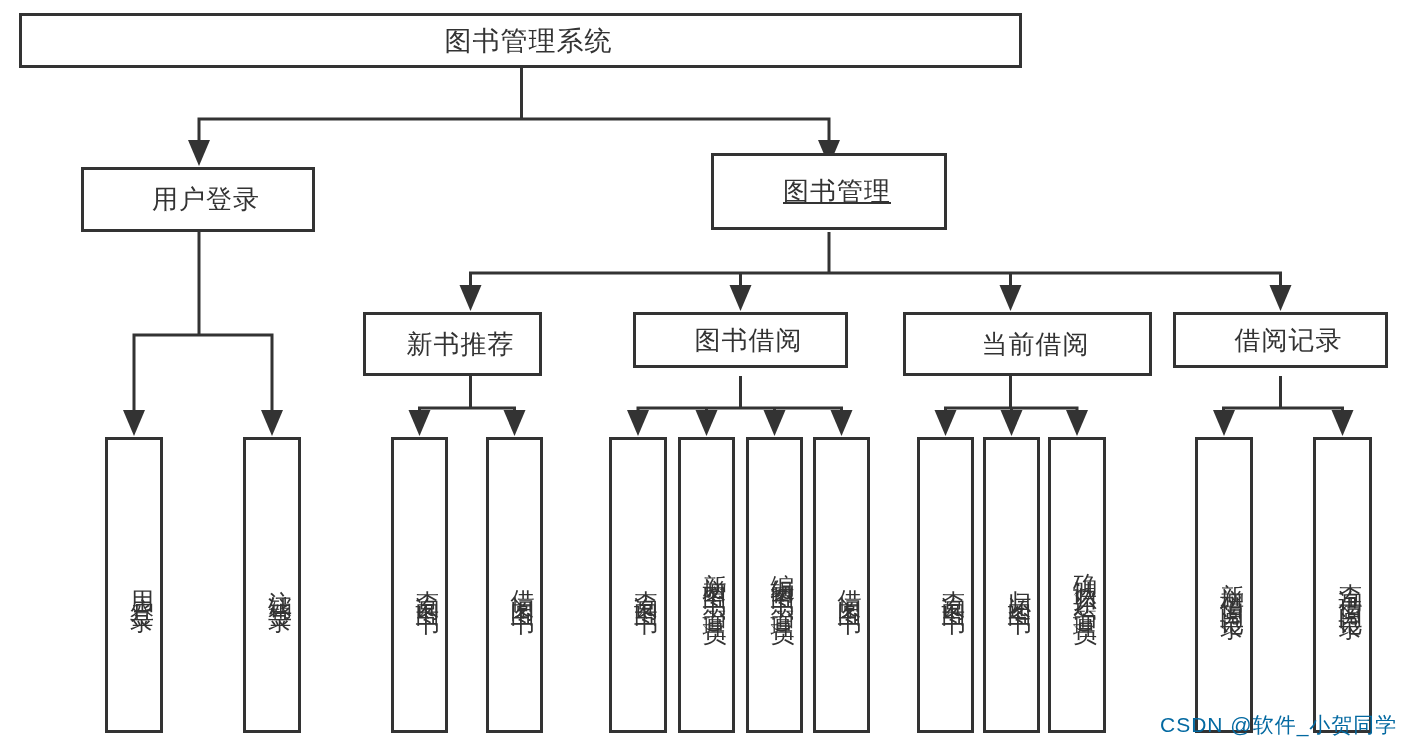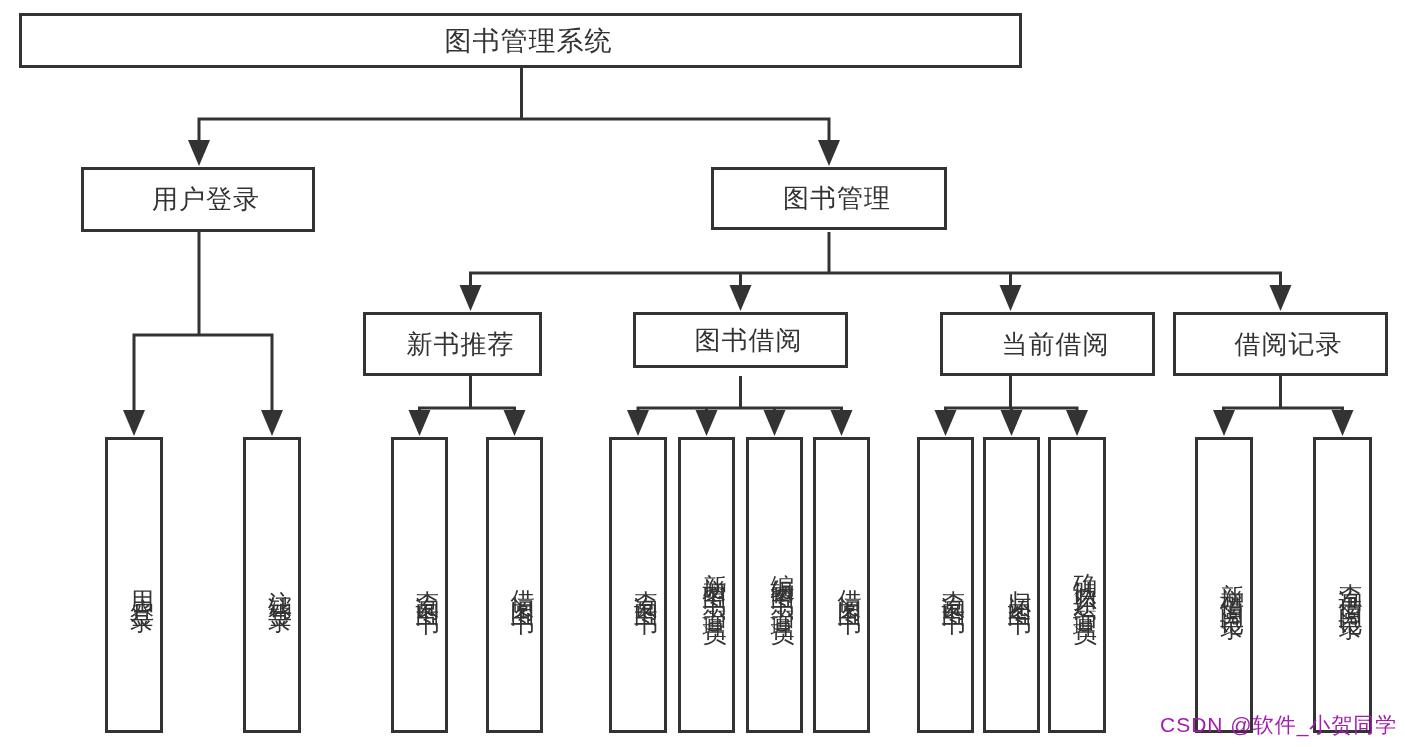--- a/index.html
+++ b/index.html
@@ -34,37 +34,37 @@
     writing-mode:vertical-rl;
     text-orientation:mixed;
     font-size:24px;
     line-height:1;
     letter-spacing:7px;
     color:#333333;
   }
   
   .root-box {left:19px;  top:13px;  width:1003px; height:55px;}
   .n-l2a    {left:81px;  top:167px; width:234px;  height:65px;}
-  .n-l2b    {left:711px; top:167px; width:236px;  height:63px;}
+  .n-l2b    {left:711px; top:153px; width:236px;  height:77px;text-decoration:underline;}
   .n-l3a    {left:363px; top:312px; width:179px;  height:64px;}
   .n-l3b    {left:633px; top:312px; width:215px;  height:56px;}
-  .n-l3c    {left:903px; top:312px; width:215px;  height:64px;margin-left:37px;}
-  .n-l3d    {left:1173px;top:312px; width:215px;  height:64px;text-align:center;}
+  .n-l3c    {left:903px; top:312px; width:249px;  height:64px;}
+  .n-l3d    {left:1173px;top:312px; width:215px;  height:56px;text-align:center;}
   .leaf     {top:437px;  height:296px; width:58px;}
   .u1{left:105px;} .u2{left:243px;}
   .r1{left:391px;width:57px;} .r2{left:486px;width:57px;}
   .b1{left:609px;} .b2{left:678px;width:57px;} .b3{left:746px;width:57px;} .b4{left:813px;width:57px;}
   .c1{left:917px;width:57px;} .c2{left:983px;width:57px;} .c3{left:1048px;}
   .d1{left:1195px;} .d2{left:1313px;width:59px;}
   .watermark{
     position:absolute;
     left:1160px; top:711px;
     z-index:3;
     font-size:21px;
-    color:#a21caf;
+    color:#0369a1;
     letter-spacing:1px;
     white-space:nowrap;
   }
 </style>
 </head>
 <body>
 
 <div class="canvas">
 
   <svg class="connectors" width="1405" height="747" viewBox="0 0 1405 747" xmlns="http://www.w3.org/2000/svg">

